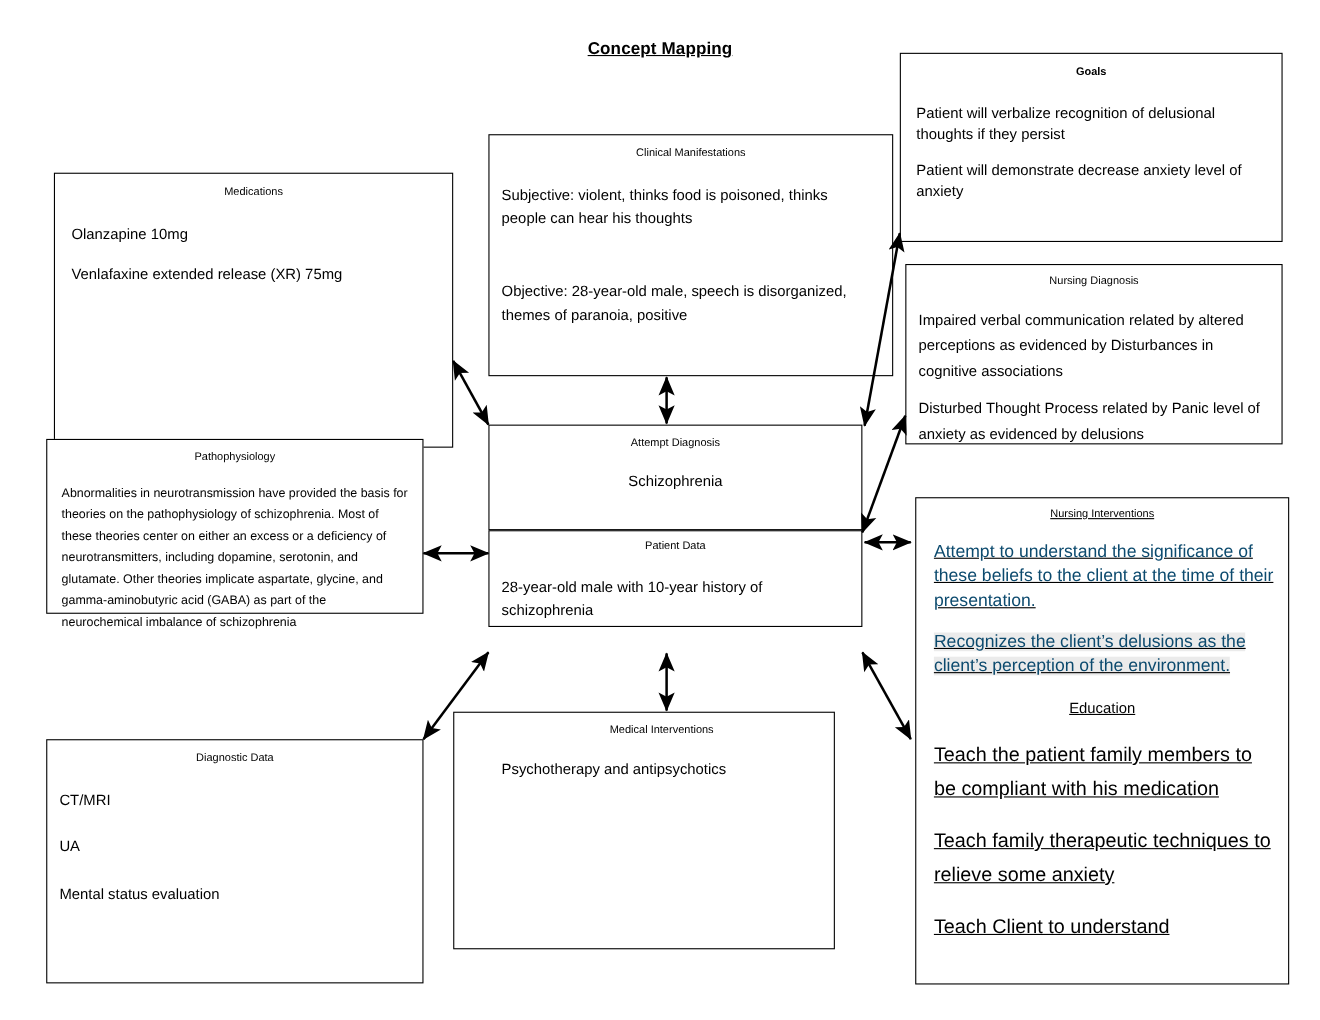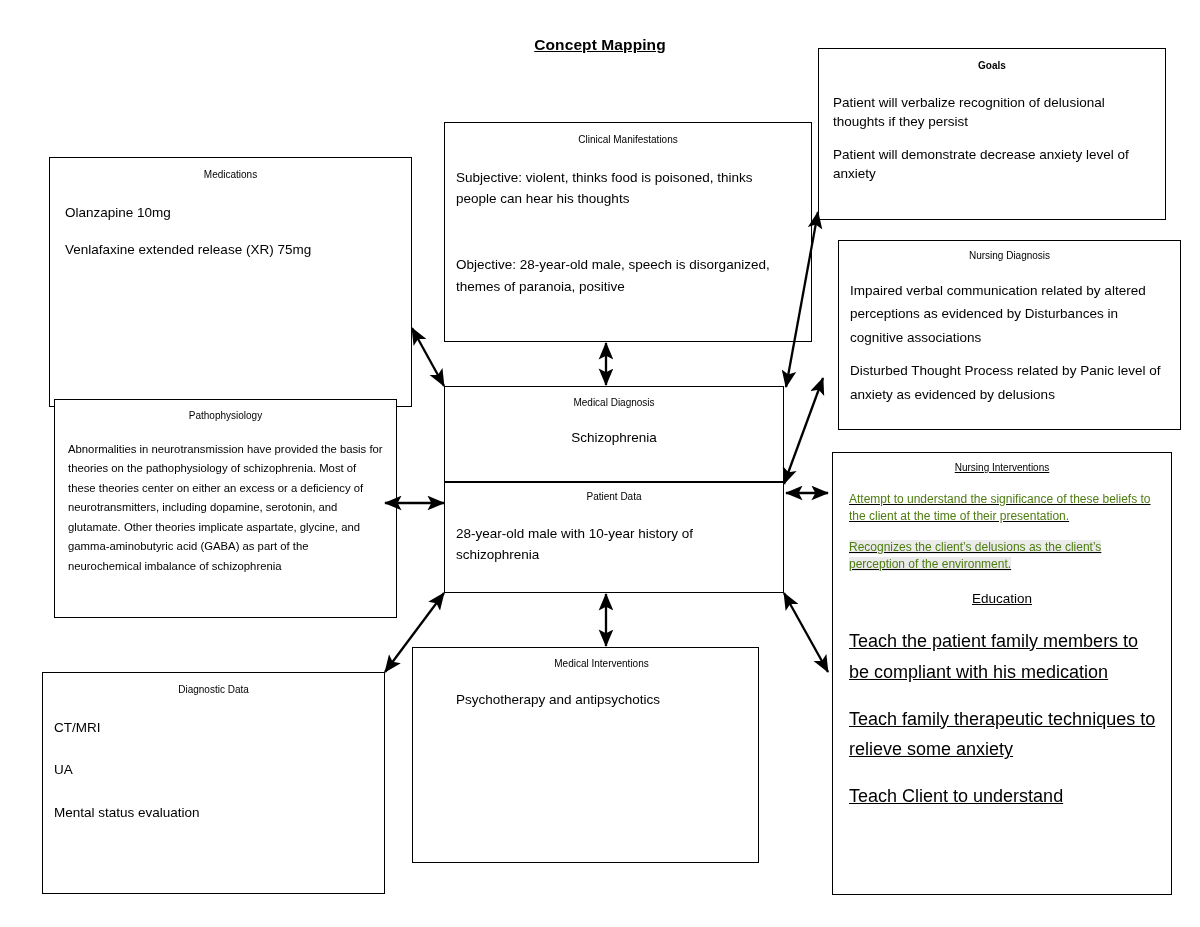--- a/index.html
+++ b/index.html
@@ -73,70 +73,70 @@
   #node-clinical .node-body { margin: 20px 15px 0 11px; }
   #node-clinical .node-body p.spacer-after { margin-bottom: 44px; }
 
   
   #node-goals { left: 818px; top: 48px; width: 348px; height: 172px; }
   #node-goals .node-title { margin-top: 11px; font-weight: bold; }
   #node-goals .node-body { margin: 20px 14px 0 14px; font-size: 13.5px; line-height: 1.45; }
   #node-goals .node-body p { margin-bottom: 13px; }
 
   
-  #node-nursing-diagnosis { left: 823px; top: 240px; width: 343px; height: 190px; margin-left: 15px; }
+  #node-nursing-diagnosis { left: 823px; top: 240px; width: 343px; height: 164px; }
   #node-nursing-diagnosis .node-title { margin-top: 9px; }
   #node-nursing-diagnosis .node-body { margin: 16px 12px 0 11px; line-height: 1.75; }
   #node-nursing-diagnosis .node-body p { margin-bottom: 10px; }
 
   
   #node-nursing-interventions { left: 832px; top: 452px; width: 340px; height: 443px; text-decoration: underline; }
   #node-nursing-interventions .node-title { margin-top: 9px; }
   #node-nursing-interventions .ni-body {
     margin: 16px 12px 0 16px;
-    font-size: 12px;
+    font-size: 16px;
     line-height: 1.42;
-    color: #4d7c0f;
+    color: #0c4a6e;
   }
   #node-nursing-interventions .ni-body p { margin: 0 0 14px 0; }
   .hl { background: #ebebeb; }
   #node-nursing-interventions .edu-title {
     text-align: center;
     font-size: 13.5px;
     margin-top: 18px;
   }
   #node-nursing-interventions .edu-body {
     margin: 20px 12px 0 16px;
     font-size: 18px;
     line-height: 1.72;
   }
   #node-nursing-interventions .edu-body p { margin: 0 0 16px 0; }
 
   
-  #node-patho { left: 54px; top: 399px; width: 343px; height: 219px; }
+  #node-patho { left: 42px; top: 399px; width: 343px; height: 159px; }
   #node-patho .node-title { margin-top: 10px; }
   #node-patho .node-body {
     margin: 17px 13px 0 13px;
     font-size: 11.3px;
     line-height: 1.73;
   }
 
   
   #node-diagnostic { left: 42px; top: 672px; width: 343px; height: 222px; }
   #node-diagnostic .node-title { margin-top: 11px; }
   #node-diagnostic .node-body { margin: 20px 0 0 11px; }
   #node-diagnostic .node-body p { margin-bottom: 21px; }
 
   
   #node-medical-diagnosis { left: 444px; top: 386px; width: 340px; height: 96px; }
   #node-medical-diagnosis .node-title { margin-top: 10px; }
   #node-medical-diagnosis .md-sub { text-align: center; margin-top: 20px; font-size: 13.5px; }
 
   
-  #node-patient-data { left: 444px; top: 482px; width: 340px; height: 111px; }
+  #node-patient-data { left: 444px; top: 482px; width: 340px; height: 88px; }
   #node-patient-data .node-title { margin-top: 8px; }
   #node-patient-data .node-body { margin: 19px 14px 0 11px; line-height: 1.62; }
 
   
   #node-medical-interventions { left: 412px; top: 647px; width: 347px; height: 216px; padding-left: 32px; }
   #node-medical-interventions .node-title { margin-top: 10px; }
   #node-medical-interventions .node-body { margin: 18px 12px 0 11px; }
 </style>
 </head>
 <body>
@@ -228,21 +228,21 @@
   <div class="node" id="node-diagnostic">
     <div class="node-title">Diagnostic Data</div>
     <div class="node-body">
       <p>CT/MRI</p>
       <p>UA</p>
       <p>Mental status evaluation</p>
     </div>
   </div>
 
   <div class="node" id="node-medical-diagnosis">
-    <div class="node-title">Medical Diagnosis</div>
+    <div class="node-title">Attempt Diagnosis</div>
     <div class="md-sub">Schizophrenia</div>
   </div>
 
   <div class="node" id="node-patient-data">
     <div class="node-title">Patient Data</div>
     <div class="node-body">28-year-old male with 10-year history of schizophrenia</div>
   </div>
 
   <div class="node" id="node-medical-interventions">
     <div class="node-title">Medical Interventions</div>

